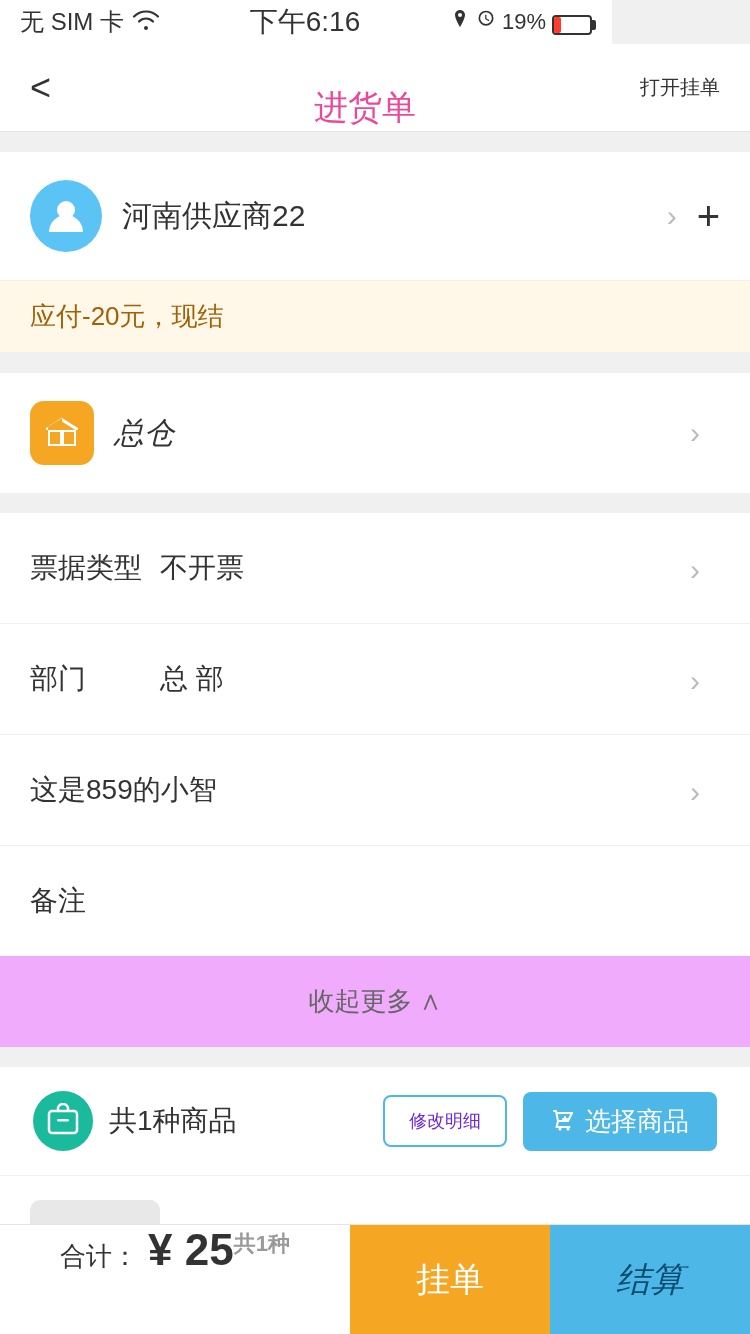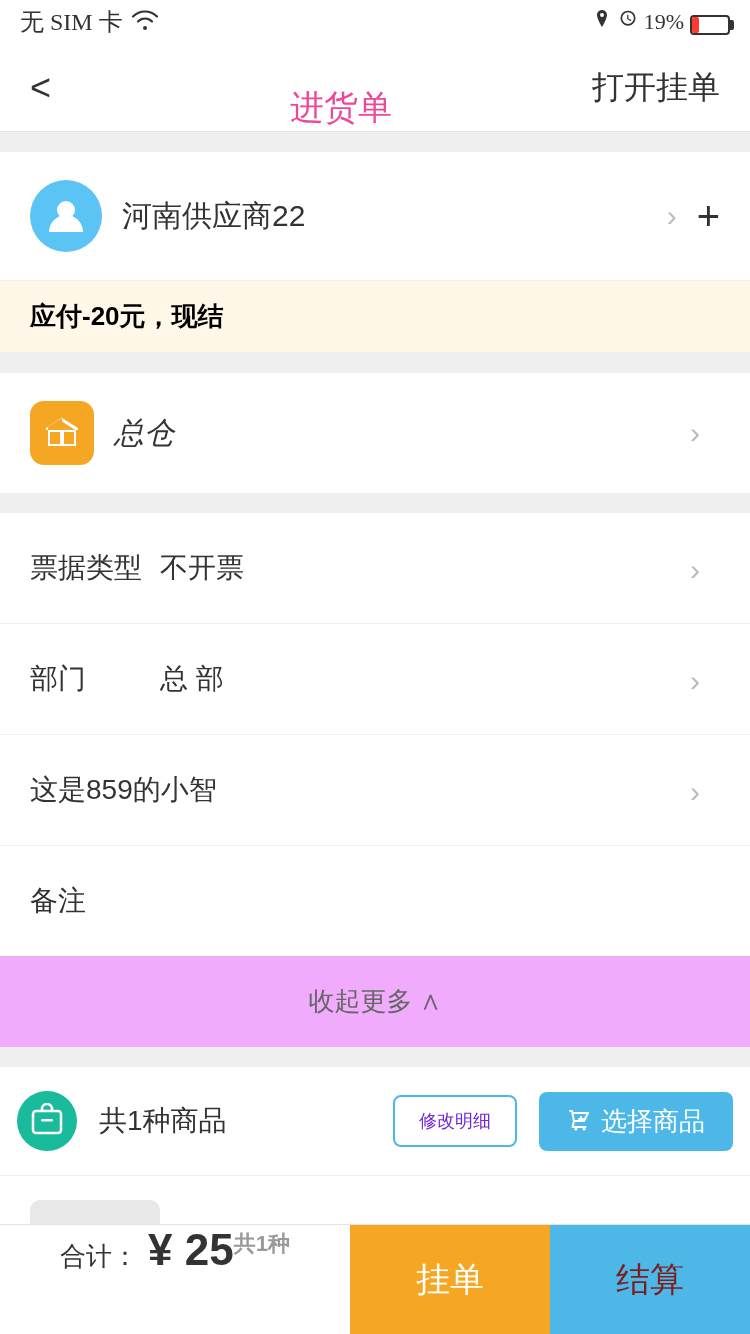--- a/index.html
+++ b/index.html
@@ -8,30 +8,29 @@
       width: 750px;
       min-height: 1334px;
       font-family: -apple-system, "PingFang SC", "Helvetica Neue", Arial, sans-serif;
       background: #f0f0f0;
       font-size: 28px;
       color: #333;
     }
 
     
     .status-bar {
-      width: 750px;
+      width: 612px;
       height: 44px;
       background: #fff;
       display: flex;
       align-items: center;
       justify-content: space-between;
       padding: 0 20px;
       font-size: 24px;
       color: #333;
-      font-family: Liberation Serif, serif;
     }
     .status-left { display: flex; align-items: center; gap: 8px; }
     .status-center { font-size: 28px; font-weight: 500; }
     .status-right { display: flex; align-items: flex-end; gap: 6px; font-size: 22px; }
     .battery-icon {
       display: inline-block;
       width: 40px;
       height: 20px;
       border: 2px solid #333;
       border-radius: 4px;
@@ -73,21 +72,21 @@
       cursor: pointer;
       width: 60px;
     }
     .nav-title {
       font-size: 34px;
       font-weight: 500;
       color: #ec4899;
       margin-top: 40px;
     }
     .nav-action {
-      font-size: 32px;
+      font-size: 20px;
       color: #333;
       cursor: pointer;
       text-align: right;
     }
 
     
     .divider-block {
       width: 750px;
       height: 20px;
       background: #f0f0f0;
@@ -134,23 +133,22 @@
       color: #333;
       line-height: 1;
       cursor: pointer;
     }
 
     
     .notice-bar {
       background: #fff8e8;
       padding: 18px 30px;
       font-size: 26px;
-      color: #000000;
+      color: #a16207;
       border-bottom: 1px solid #f0f0f0;
-      font-weight: bold;
     }
 
     
     .warehouse-row {
       display: flex;
       align-items: center;
       padding: 28px 30px;
       background: #fff;
     }
     .warehouse-icon {
@@ -206,24 +204,23 @@
       background: #f0abfc;
       color: #666;
       font-size: 26px;
       cursor: pointer;
     }
 
     
     .products-header {
       display: flex;
       align-items: center;
-      padding: 24px 17px;
+      padding: 24px 33px;
       background: #fff;
       border-top: 20px solid #f0f0f0;
-      gap: 6px;
     }
     .products-icon {
       width: 60px;
       height: 60px;
       border-radius: 50%;
       background: #1aba9c;
       display: flex;
       align-items: center;
       justify-content: center;
       margin-right: 16px;
@@ -346,46 +343,48 @@
       color: #fff;
       font-size: 34px;
       display: flex;
       align-items: center;
       justify-content: center;
       cursor: pointer;
     }
     .bottom-btn-checkout {
       width: 200px;
       background: #4db8e8;
-      color: #7f1d1d;
+      color: #0c4a6e;
       font-size: 34px;
       display: flex;
       align-items: center;
       justify-content: center;
       cursor: pointer;
+      font-style: italic;
     }
 
     .content-area {
       padding-bottom: 110px;
     }
   </style>
 </head>
 <body>
 
 <div class="status-bar">
   <div class="status-left">
     <span>无 SIM 卡</span>
     <span>
       <svg width="28" height="22" viewBox="0 0 28 22" fill="none" xmlns="http://www.w3.org/2000/svg">
         <path d="M14 18a2 2 0 110 4 2 2 0 010-4z" fill="#333"></path>
         <path d="M7 13.5C8.9 11.6 11.3 10.5 14 10.5s5.1 1.1 7 3" stroke="#333" stroke-width="2.2" stroke-linecap="round" fill="none"></path>
         <path d="M2 8.5C5.3 5.2 9.4 3.5 14 3.5s8.7 1.7 12 5" stroke="#333" stroke-width="2.2" stroke-linecap="round" fill="none"></path>
       </svg>
     </span>
   </div>
+  <div class="status-center">下午6:16</div>
   <div class="status-right">
     <span>
       <svg width="20" height="20" viewBox="0 0 20 20" fill="#333">
           <path d="M10 1C7.24 1 5 3.24 5 6c0 3.75 5 12 5 12s5-8.25 5-12c0-2.76-2.24-5-5-5zm0 7a2 2 0 110-4 2 2 0 010 4z"></path>
         </svg>
     </span>
     <span>
       <svg width="20" height="20" viewBox="0 0 24 24" fill="#333">
           <path d="M12 2a9 9 0 100 18A9 9 0 0012 2zm0 16a7 7 0 110-14 7 7 0 010 14zm.5-11H11v5l4.25 2.55.75-1.23-3.5-2.07V7z"></path>
         </svg>

